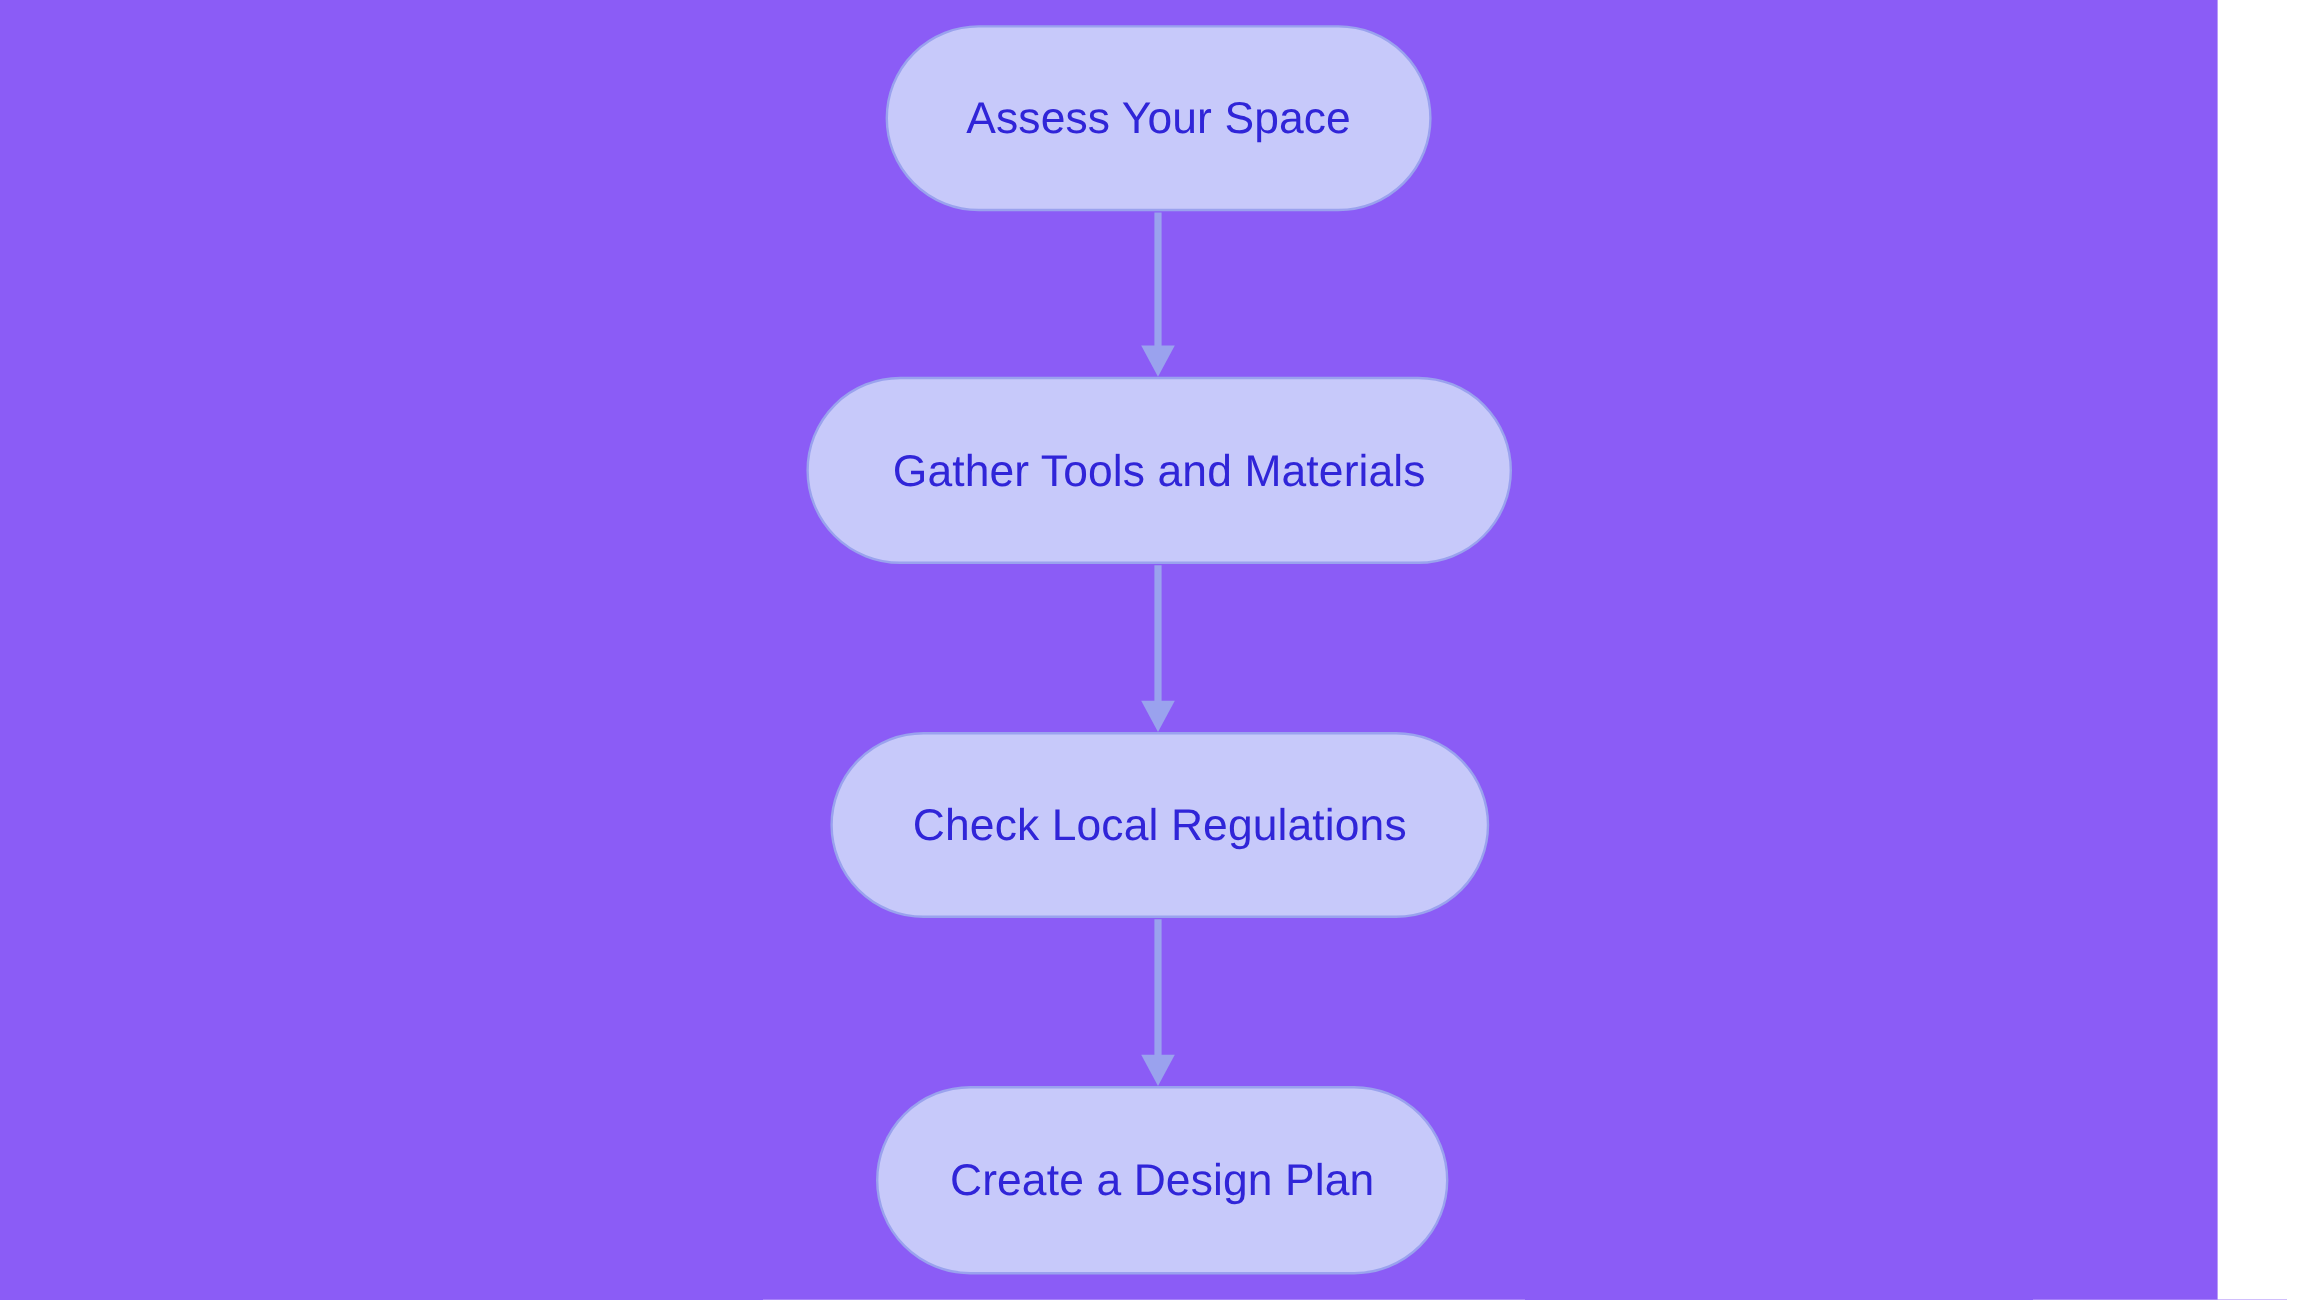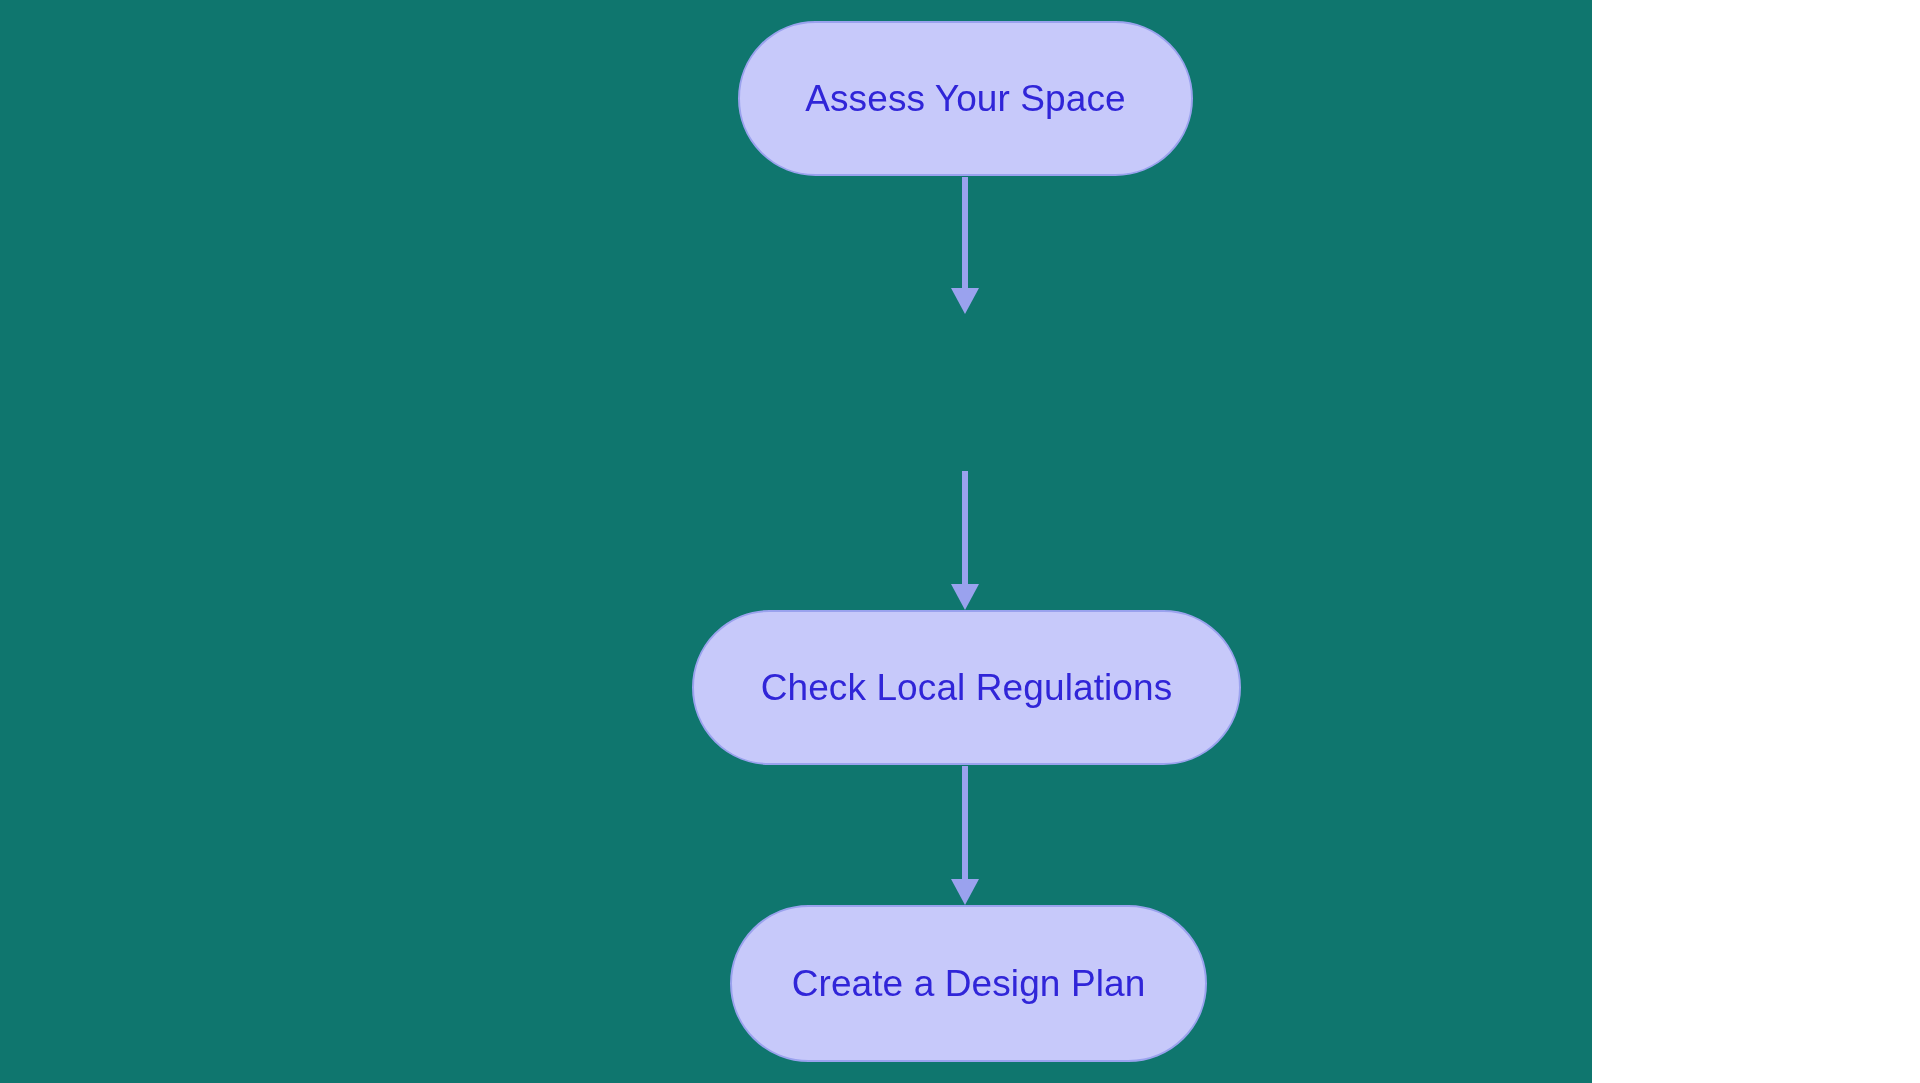--- a/index.html
+++ b/index.html
@@ -9,23 +9,23 @@
   body {
     width: 1920px;
     height: 1083px;
     background: #ffffff;
     font-family: "Liberation Sans", sans-serif;
     overflow: hidden;
   }
 
   #flowchart-root {
     position: relative;
-    width: 1592px;
+    width: 1848px;
     height: 1083px;
-    background: #0f766e;
+    background: #8b5cf6;
   }
 
   .flow-column {
     position: absolute;
     left: 0;
     top: 0;
     width: 1920px;
     height: 1083px;
   }
 
@@ -120,20 +120,23 @@
       <polygon class="connector-head" points="951,879 979,879 965,905"></polygon>
     </g>
   </svg>
 
   <div class="flow-column">
 
     <div class="node" id="node-0">
       <span class="node-label">Assess Your Space</span>
     </div>
 
+    <div class="node" id="node-1">
+      <span class="node-label">Gather Tools and Materials</span>
+    </div>
 
     <div class="node" id="node-3">
       <span class="node-label">Create a Design Plan</span>
     </div>
 
     <div class="node" id="node-2">
       <span class="node-label">Check Local Regulations</span>
     </div>
 
   </div>

